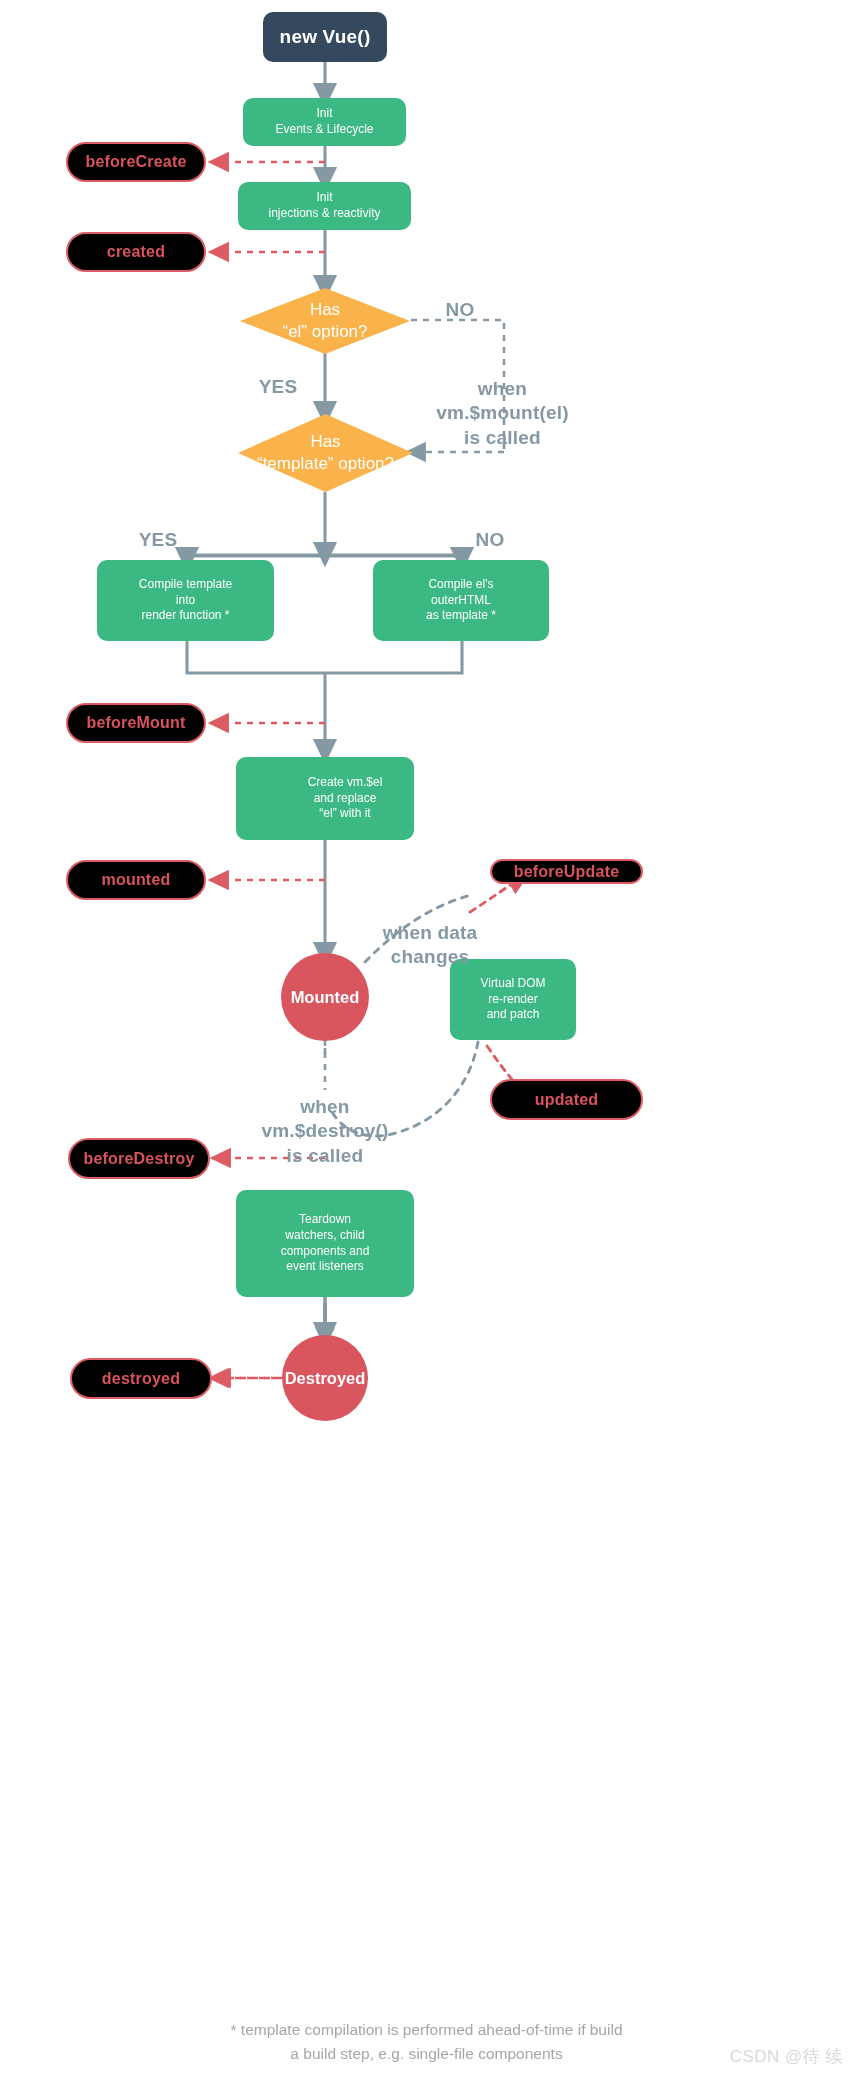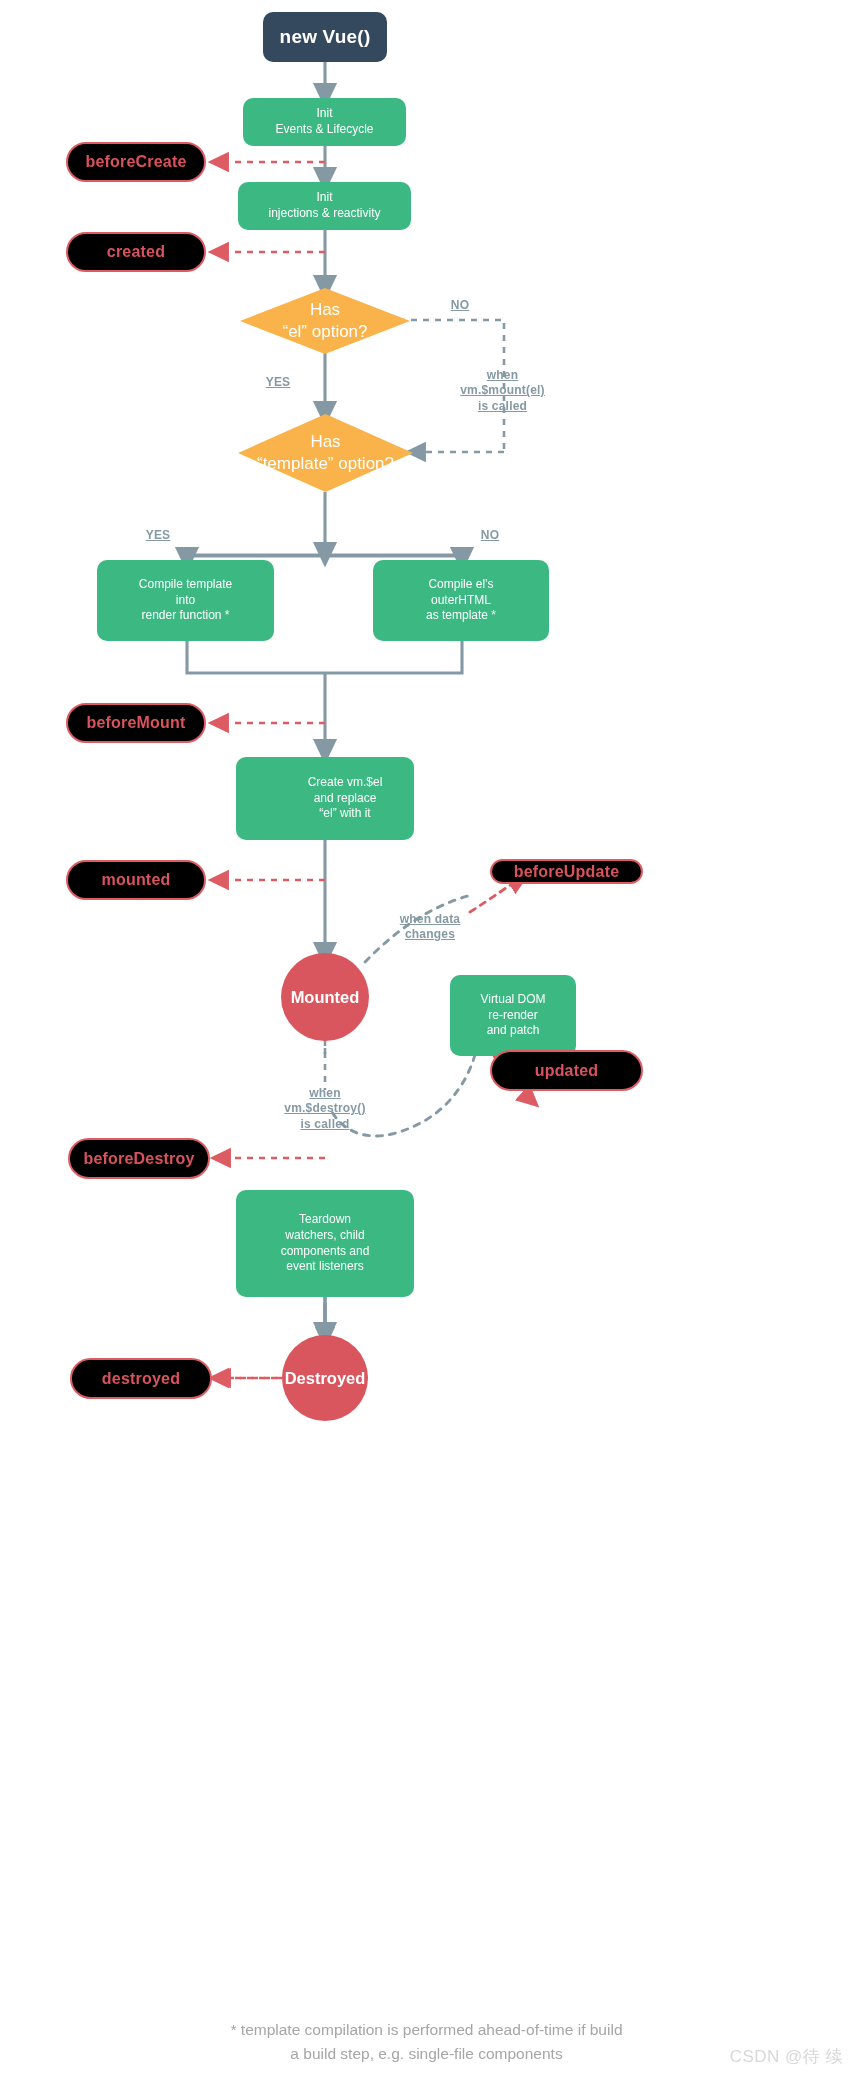--- a/index.html
+++ b/index.html
@@ -31,22 +31,22 @@
   }
   .pill{
     background:#000000;border:2.4px solid #dd5c63;color:#d9535c;
     border-radius:22px;font-weight:bold;font-size:16px;letter-spacing:.2px;
   }
   .circle{
     background:#d9565f;color:#ffffff;border-radius:50%;
     font-weight:bold;font-size:16.5px;
   }
   .edge-label{
-    position:absolute;color:#8599a5;font-weight:bold;font-size:12px;
-    line-height:1.3;text-align:center;letter-spacing:.2px;text-decoration:underline;
+    position:absolute;color:#8599a5;font-weight:bold;font-size:19px;
+    line-height:1.3;text-align:center;letter-spacing:.2px;
   }
   .footnote{
     position:absolute;color:#a6a6a6;font-size:15.5px;line-height:1.5;
     text-align:center;width:100%;left:0;
   }
   .watermark{
     position:absolute;right:10px;bottom:8px;color:#d8d8d8;font-size:17px;
     letter-spacing:.5px;
   }
   .ml{white-space:pre-line;}
@@ -295,21 +295,21 @@
   <div class="node box-green" style="left:236px;top:757px;width:178px;height:83px;padding-left:40px;">
     <span class="ml">Create vm.$el
 and replace
 “el” with it</span>
   </div>
 
   <div class="node circle" style="left:281px;top:953px;width:88px;height:88px;">
     <span>Mounted</span>
   </div>
 
-  <div class="node box-green" style="left:450px;top:959px;width:126px;height:81px;margin-top:16px;">
+  <div class="node box-green" style="left:450px;top:959px;width:126px;height:81px;">
     <span class="ml">Virtual DOM
 re-render
 and patch</span>
   </div>
 
   <div class="node box-green" style="left:236px;top:1190px;width:178px;height:107px;">
     <span class="ml">Teardown
 watchers, child
 components and
 event listeners</span>
@@ -332,21 +332,21 @@
   </div>
 
   <div class="node pill" style="left:66px;top:860px;width:140px;height:40px;">
     <span>mounted</span>
   </div>
 
   <div class="node pill" style="left:490px;top:859px;width:153px;height:25px;">
     <span>beforeUpdate</span>
   </div>
 
-  <div class="node pill" style="left:490px;top:1050px;width:153px;height:41px;">
+  <div class="node pill" style="left:490px;top:1079px;width:153px;height:41px;">
     <span>updated</span>
   </div>
 
   <div class="node pill" style="left:68px;top:1138px;width:142px;height:41px;">
     <span>beforeDestroy</span>
   </div>
 
   <div class="node pill" style="left:70px;top:1358px;width:142px;height:41px;">
     <span>destroyed</span>
   </div>

